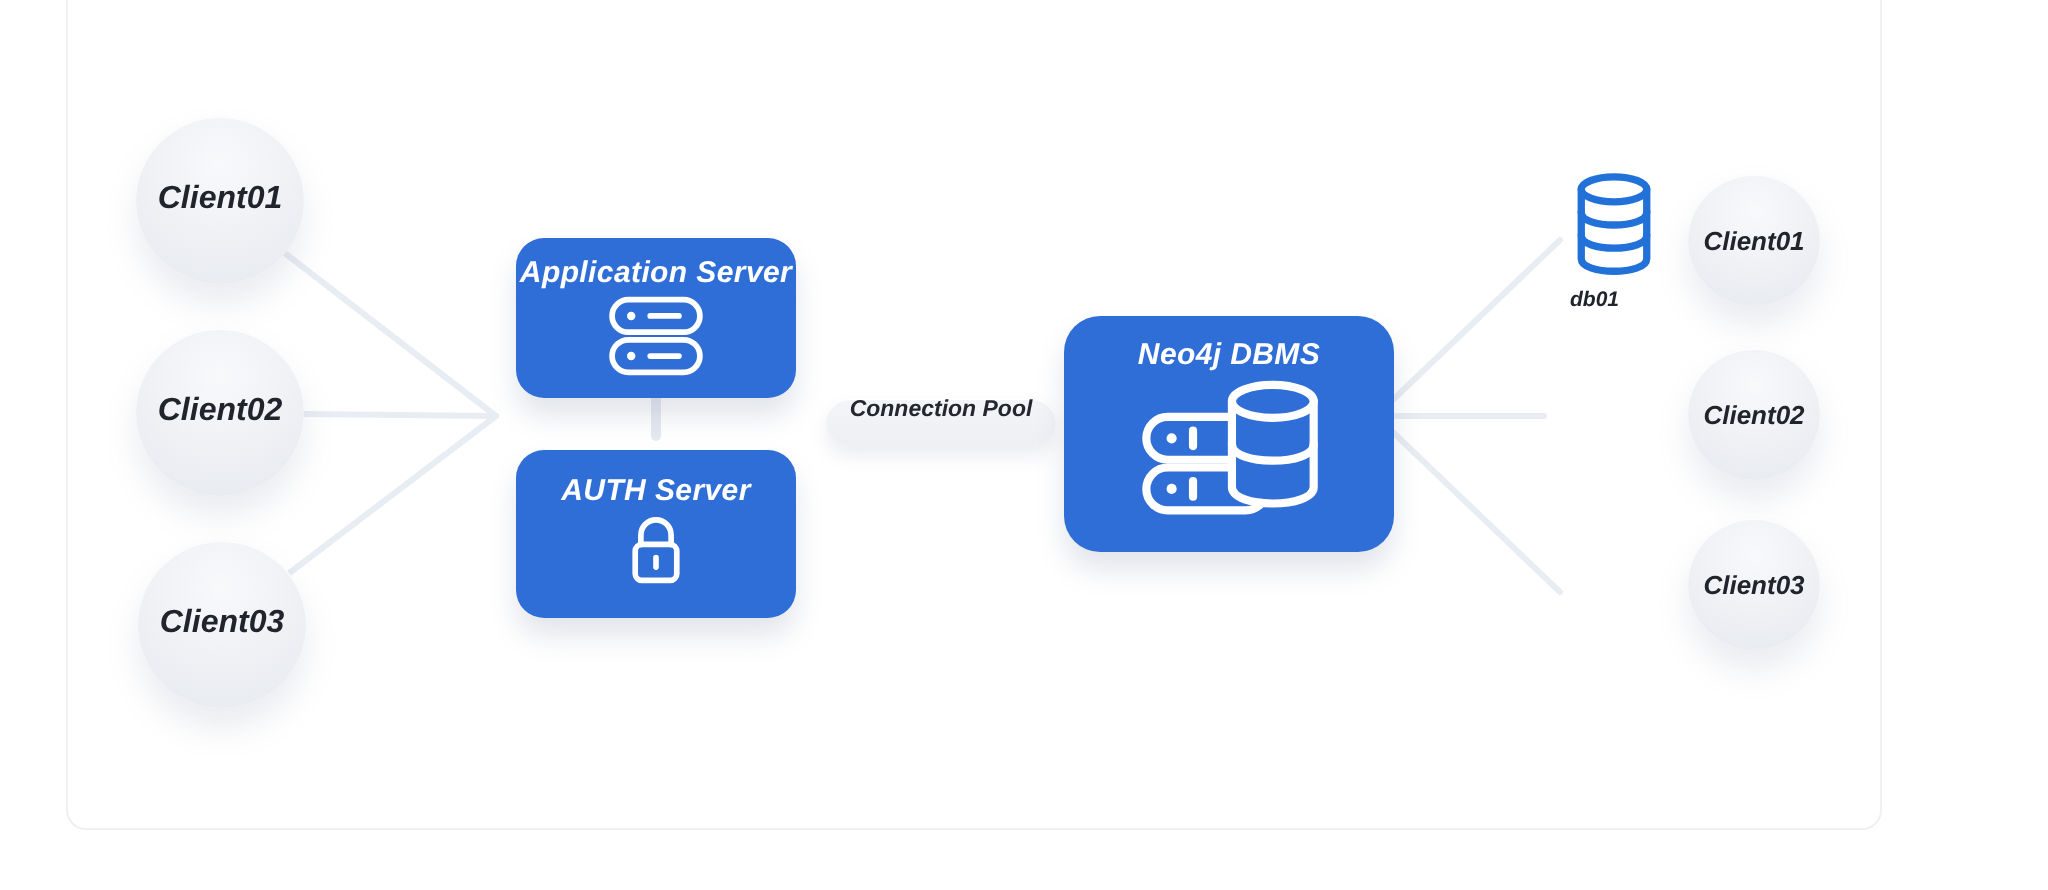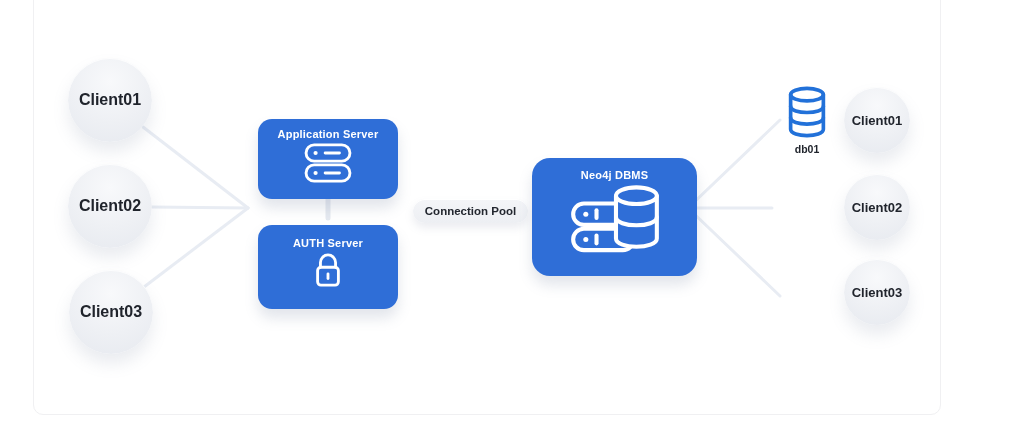--- a/index.html
+++ b/index.html
@@ -1,18 +1,18 @@
 <!DOCTYPE html>
 <html><head>
 <meta charset="utf-8">
 <style>
   html,body{margin:0;padding:0;background:#fff;}
   #stage{
     position:relative;width:1024px;height:445px;overflow:hidden;
-    font-family:"Liberation Sans", sans-serif;background:#fff;
+    font-family:"Liberation Sans", sans-serif;background:#fff;font-style:italic;
   }
   
   .card{
     position:absolute;left:33px;top:-24px;width:906px;height:437px;
     border:1px solid #f0f0f2;border-radius:10px;background:#fff;
   }
   svg.wires{position:absolute;left:0;top:0;pointer-events:none;}
   .client{
     position:absolute;border-radius:50%;
     background:radial-gradient(circle at 50% 28%, #f8f9fb 0%, #eef0f4 55%, #e6e9ef 100%);
@@ -21,29 +21,29 @@
     color:#20242c;font-weight:bold;
   }
   .client.lg{width:84px;height:84px;font-size:16px;}
   .client.sm{width:66px;height:66px;font-size:13px;}
   .bluebox{
     position:absolute;background:#2f6ed7;border-radius:14px;
     box-shadow:0 9px 14px rgba(110,125,155,0.20);
     display:flex;flex-direction:column;align-items:center;
     color:#fff;
   }
-  .bluebox .bx-label{font-size:11px;font-weight:bold;letter-spacing:.2px;}
+  .bluebox .bx-label{font-size:15px;font-weight:bold;letter-spacing:.2px;}
   .pill{
     position:absolute;left:413px;top:199px;width:115px;height:24px;border-radius:12px;
     background:linear-gradient(180deg,#f4f5f8,#edeff3);
     box-shadow:0 5px 9px rgba(125,135,160,0.15), inset 0 1px 0 #fff;
-    display:flex;align-items:center;justify-content:center;
+    display:flex;align-items:flex-start;justify-content:center;
     font-size:11.5px;font-weight:bold;color:#23272f;
   }
-  .dbgroup{position:absolute;width:44px;text-align:center;}
+  .dbgroup{position:absolute;width:44px;text-align:left;}
   .dbgroup .db-label{margin-top:1px;font-size:10.5px;font-weight:bold;color:#20242c;}
 </style>
 </head>
 <body>
 
 <div id="stage">
 
   <div class="card"></div>
 
   <svg class="wires" width="1024" height="445" viewBox="0 0 1024 445">

